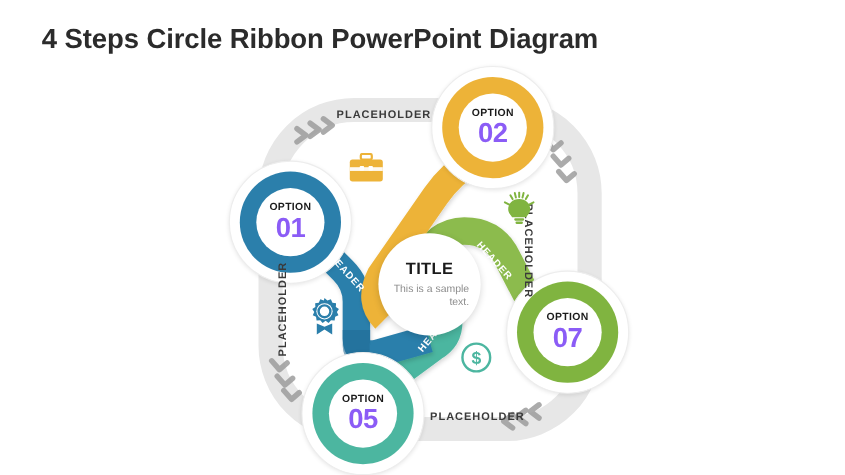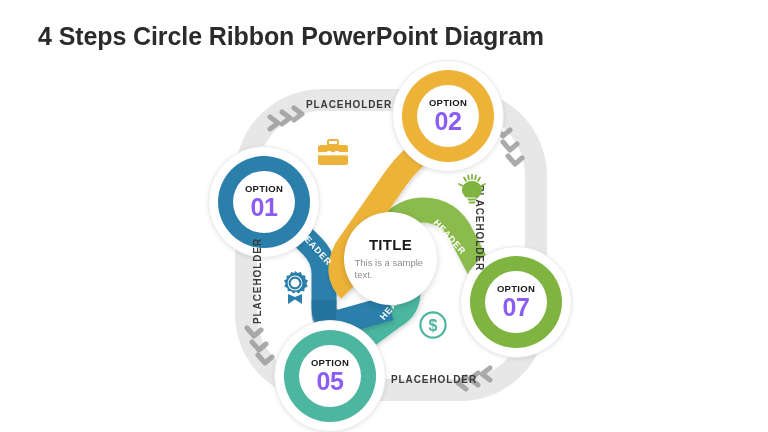--- a/index.html
+++ b/index.html
@@ -118,21 +118,21 @@
     top: 152px;
     width: 93px;
     height: 93px;
     border-radius: 50%;
     background: #ffffff;
     box-shadow: 0 2px 7px rgba(0,0,0,0.16);
     display: flex;
     flex-direction: column;
     align-items: center;
     justify-content: center;
-    text-align: left;
+    text-align: right;
     z-index: 6;
   }
   #center-title {
     font-size: 15px;
     font-weight: 700;
     color: #1b1b1b;
     letter-spacing: 0.3px;
     margin-bottom: 4px;
   }
   #center-sub {

